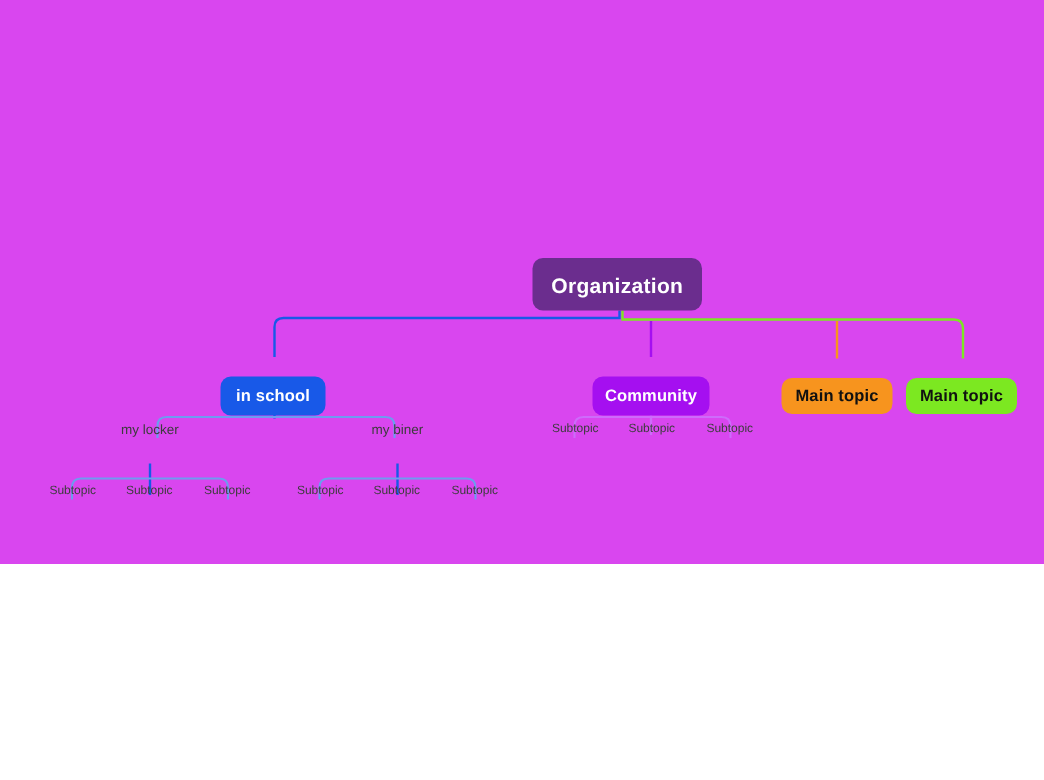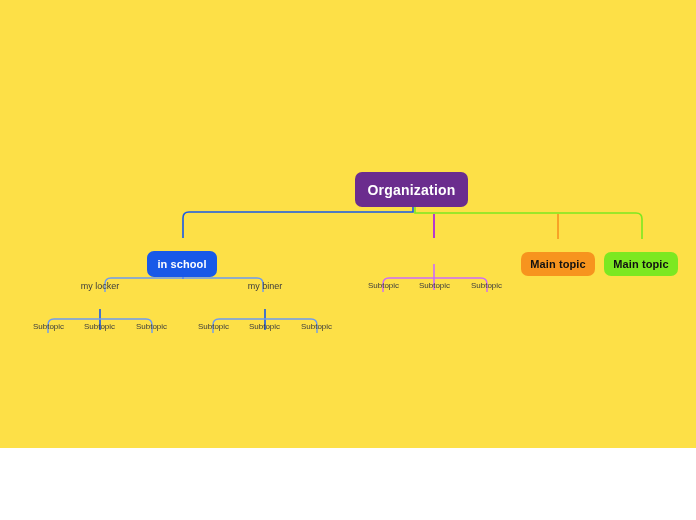--- a/index.html
+++ b/index.html
@@ -9,22 +9,22 @@
   }
   body {
     width: 696px;
     height: 520px;
     font-family: "Liberation Sans", sans-serif;
     overflow: hidden;
   }
   #canvas {
     position: relative;
     width: 696px;
-    height: 448px;
-    background: #fde047;
+    height: 376px;
+    background: #d946ef;
   }
   #wires {
     position: absolute;
     left: 0; top: 0;
     width: 696px;
     height: 520px;
   }
   .node {
     position: absolute;
     box-sizing: border-box;
@@ -94,20 +94,23 @@
   </svg>
 
   <div class="node pill pill-root" style="left:355px; top:172px; width:113px; height:35px; background:#6B2D8E; color:#ffffff;">
     <span>Organization</span>
   </div>
 
   <div class="node pill pill-main" style="left:147px; top:238px; width:70px; height:26px; background:#1859E8; color:#ffffff;">
     <span>in school</span>
   </div>
 
+  <div class="node pill pill-main" style="left:395px; top:238px; width:78px; height:26px; background:#A50FF0; color:#ffffff;">
+    <span>Community</span>
+  </div>
 
   <div class="node pill pill-main" style="left:521px; top:239px; width:74px; height:24px; background:#F7941E; color:#111111;">
     <span>Main topic</span>
   </div>
 
   <div class="node pill pill-main" style="left:604px; top:239px; width:74px; height:24px; background:#7CE821; color:#111111;">
     <span>Main topic</span>
   </div>
 
   <div class="node underlined lvl2" style="left:75px; top:292px; width:50px; height:17px;">

